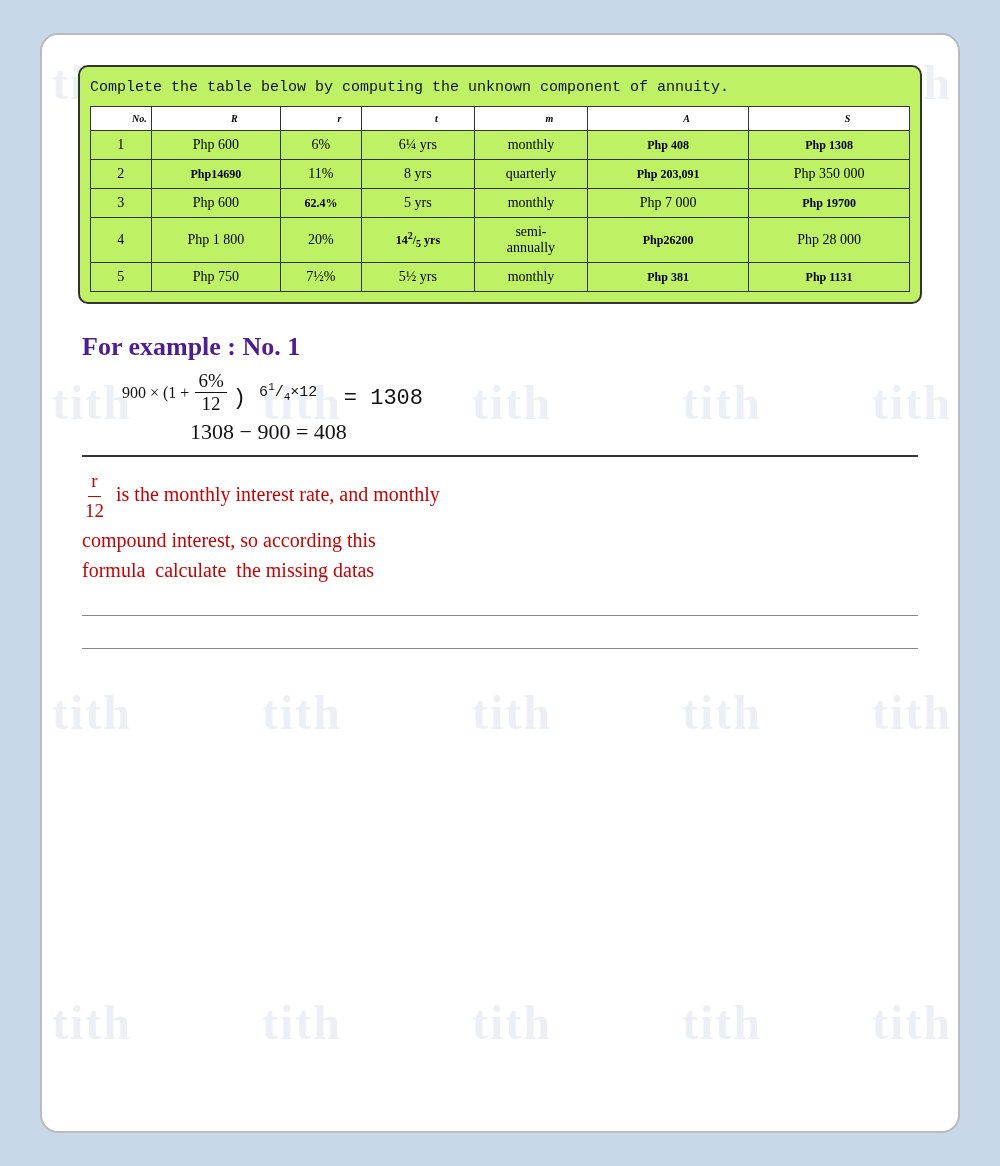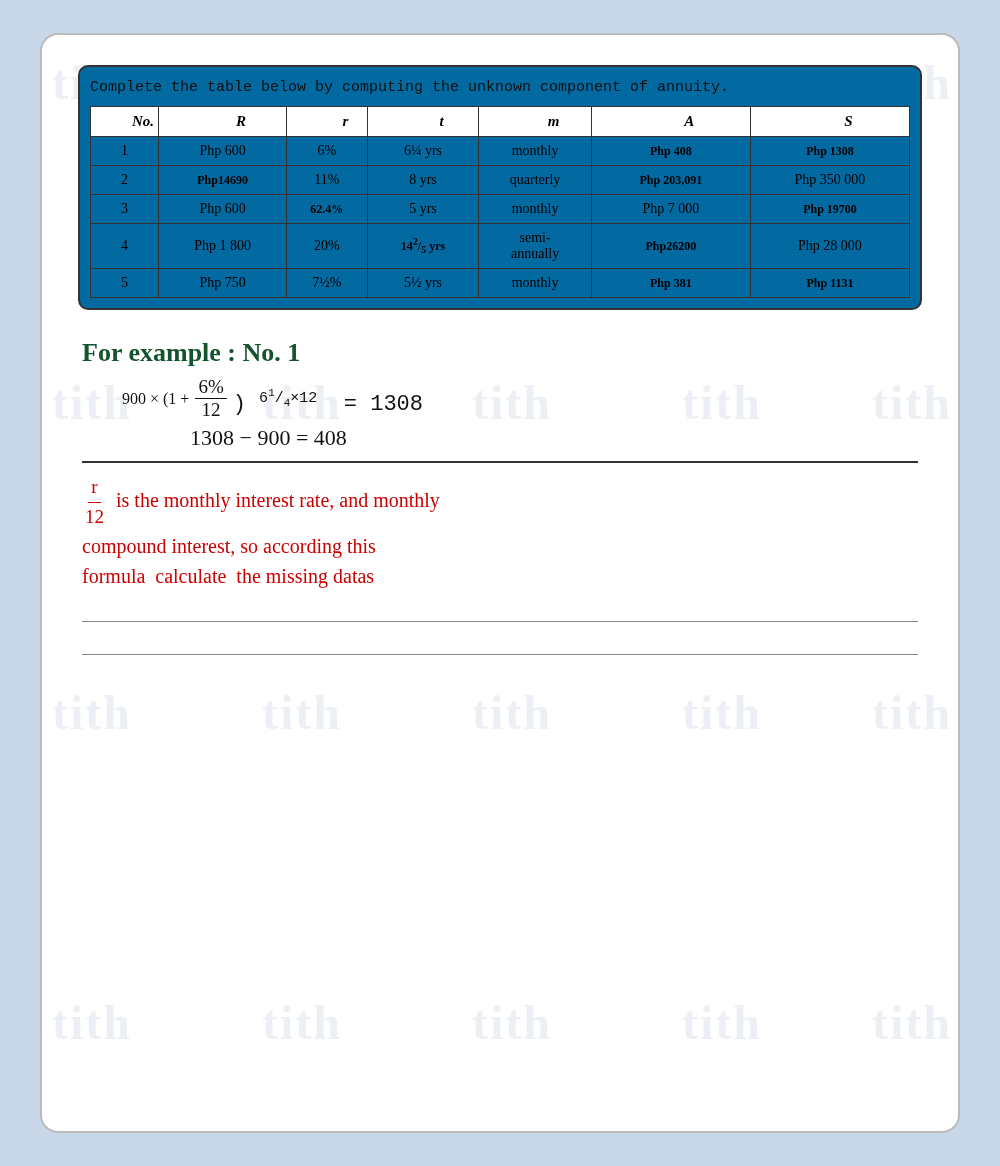--- a/index.html
+++ b/index.html
@@ -47,21 +47,21 @@
       position: relative;
       z-index: 1;
     }
 
     
     .table-wrapper {
       border: 2px solid #333;
       border-radius: 10px;
       padding: 12px 10px 10px 10px;
       margin-bottom: 28px;
-      background: #0369a1;
+      background: #bef264;
     }
 
     .table-instruction {
       font-size: 15px;
       font-family: 'Courier New', monospace;
       margin-bottom: 10px;
       color: #111;
     }
 
     table {
@@ -74,40 +74,40 @@
       border: 1.5px solid #333;
       text-align: center;
       padding: 6px 4px;
       vertical-align: middle;
     }
 
     table th {
       font-style: italic;
       font-weight: bold;
       background: #fff;
-      font-size: 15px;
+      font-size: 10px;
       padding-left: 41px;
     }
 
     .handwritten-large {
       font-family: 'Segoe Script', 'Comic Sans MS', cursive;
       font-size: 12px;
       font-weight: bold;
     }
 
     
     .example-section {
       padding: 0 4px;
     }
 
     .example-title {
       font-family: 'Segoe Script', 'Comic Sans MS', cursive;
       font-size: 26px;
       font-weight: bold;
-      color: #14532d;
+      color: #4c1d95;
       margin-bottom: 8px;
     }
 
     .formula-line {
       font-family: 'Segoe Script', 'Comic Sans MS', cursive;
       font-size: 22px;
       color: #111;
       margin-left: 40px;
       margin-bottom: 4px;
       display: flex;

